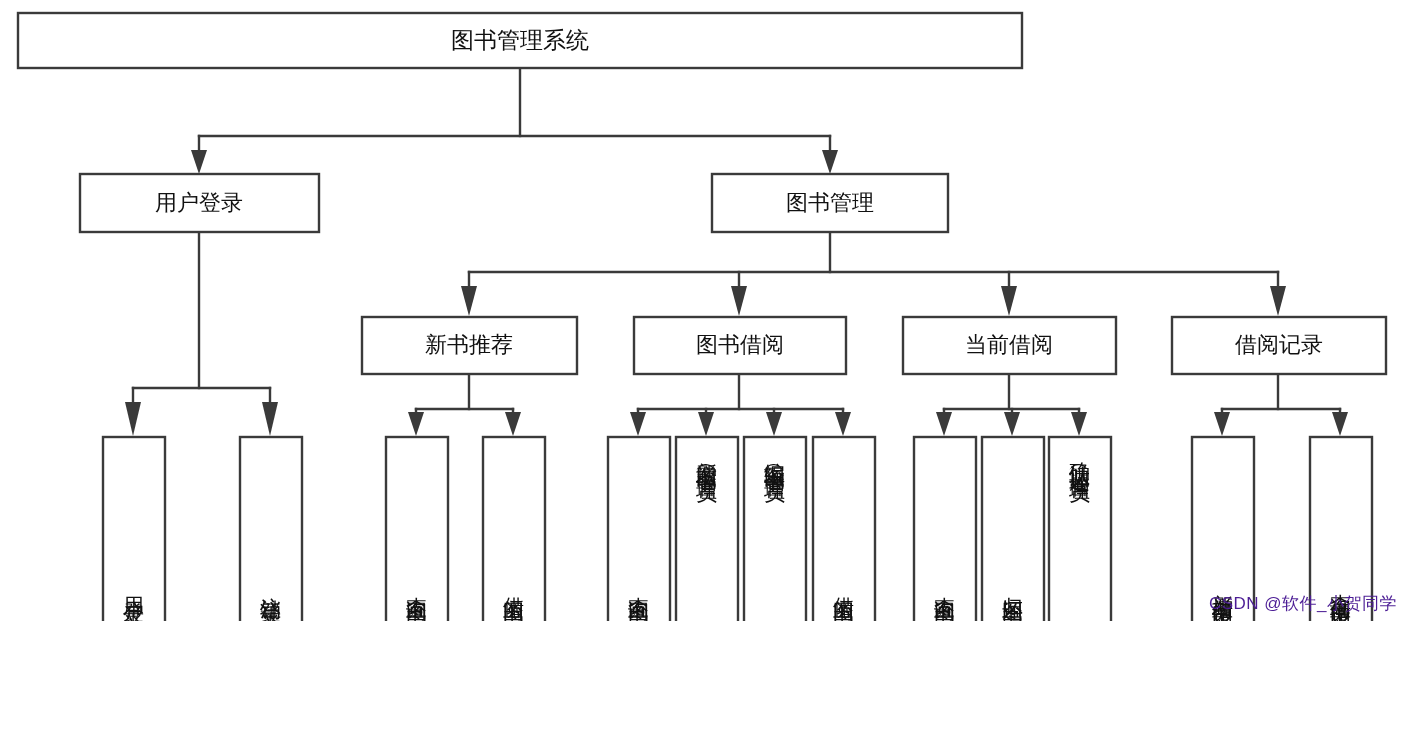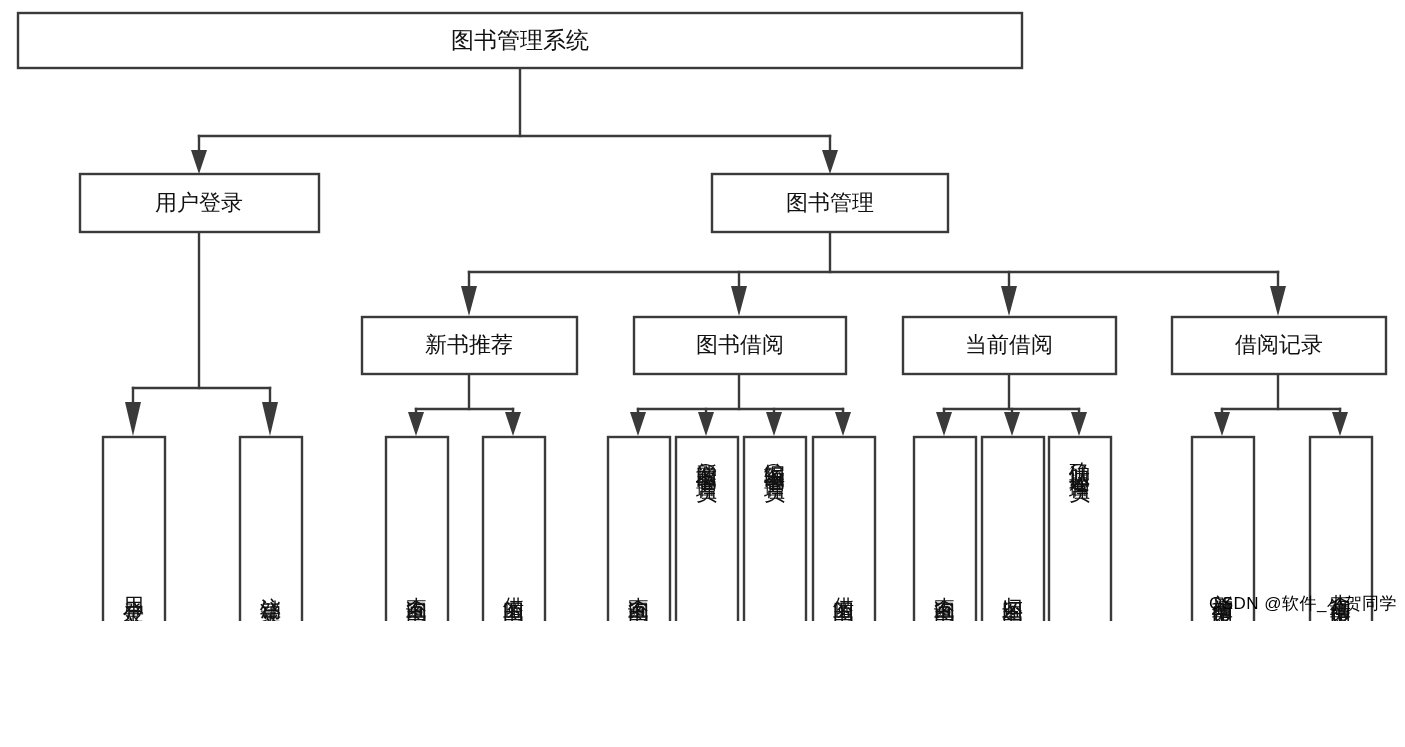--- a/index.html
+++ b/index.html
@@ -71,21 +71,21 @@
     letter-spacing: 3px;
     color: #111111;
     white-space: nowrap;
   }
   .watermark {
     position: absolute;
     right: 8px;
     bottom: 6px;
     font-family: "Liberation Sans", "DejaVu Sans", sans-serif;
     font-size: 17px;
-    color: #000000;
+    color: #4c1d95;
     letter-spacing: 0.5px;
     user-select: none;
   }
 </style>
 </head>
 <body>
 
 <div id="diagram-root">
 
   <svg id="flowchart" viewBox="0 0 1405 747">

